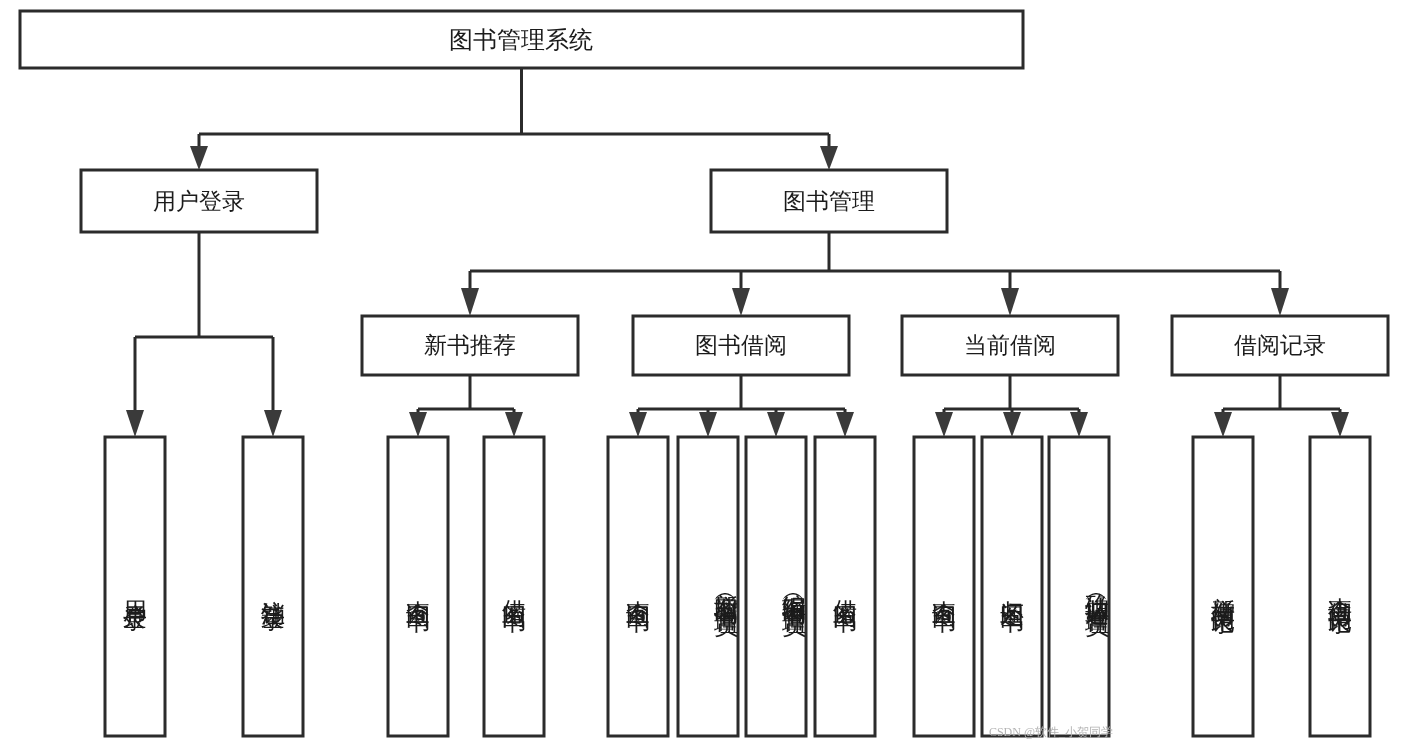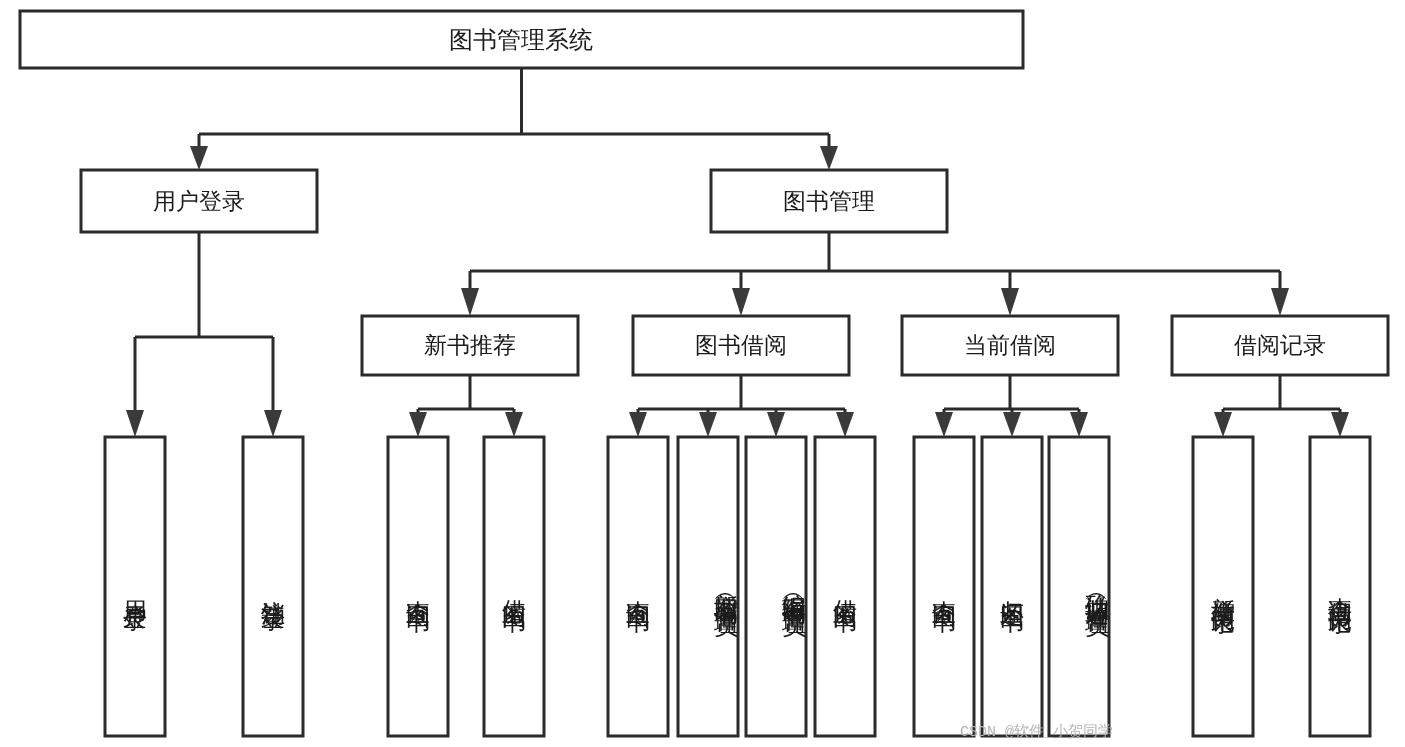--- a/index.html
+++ b/index.html
@@ -66,22 +66,22 @@
     letter-spacing: 3px;
     text-align: center;
     white-space: nowrap;
     pointer-events: none;
     user-select: none;
   }
   .watermark {
     position: absolute;
     right: 8px;
     bottom: 6px;
-    font-family: Liberation Mono, monospace;
-    font-size: 15px;
+    font-family: Liberation Serif, serif;
+    font-size: 12px;
     color: #b4b4b4;
     white-space: nowrap;
     user-select: none;
   }
 </style>
 </head>
 <body>
 
 <div id="diagram-root">
 

